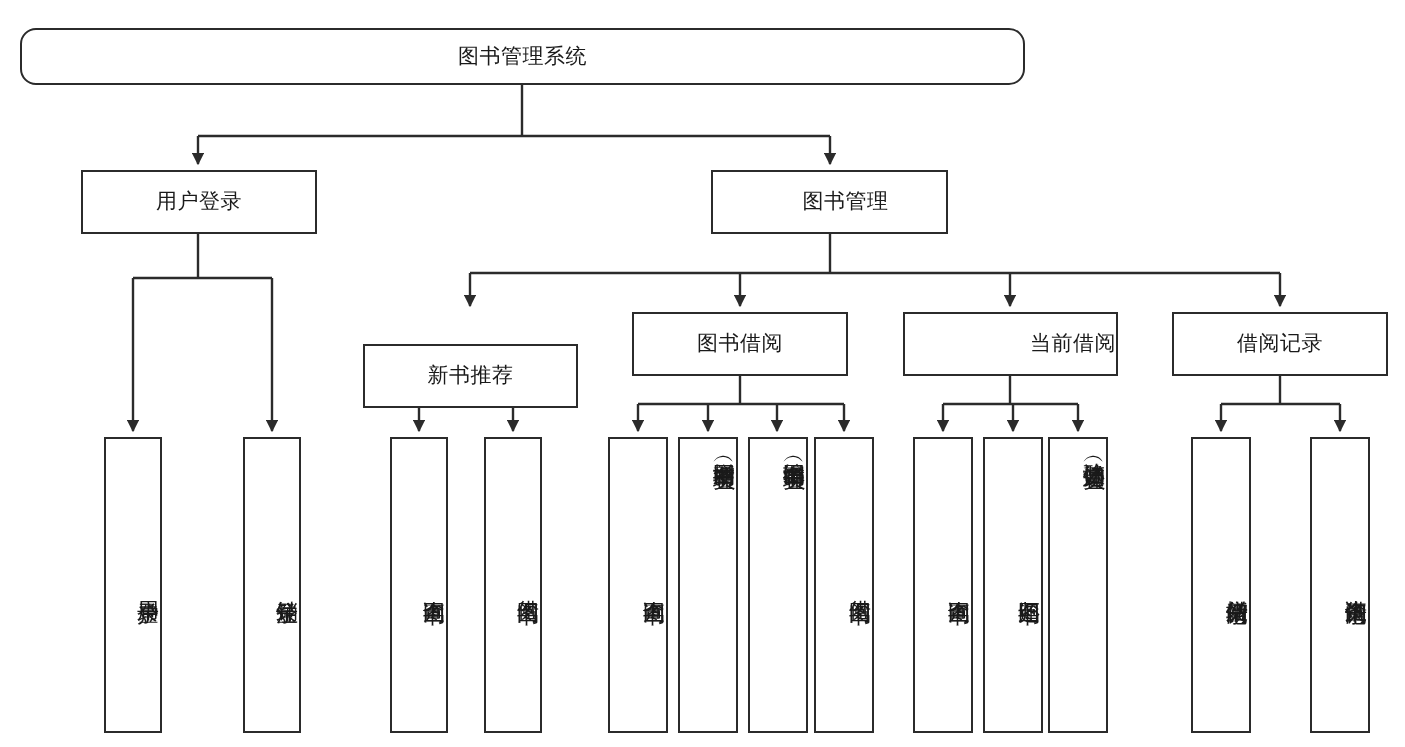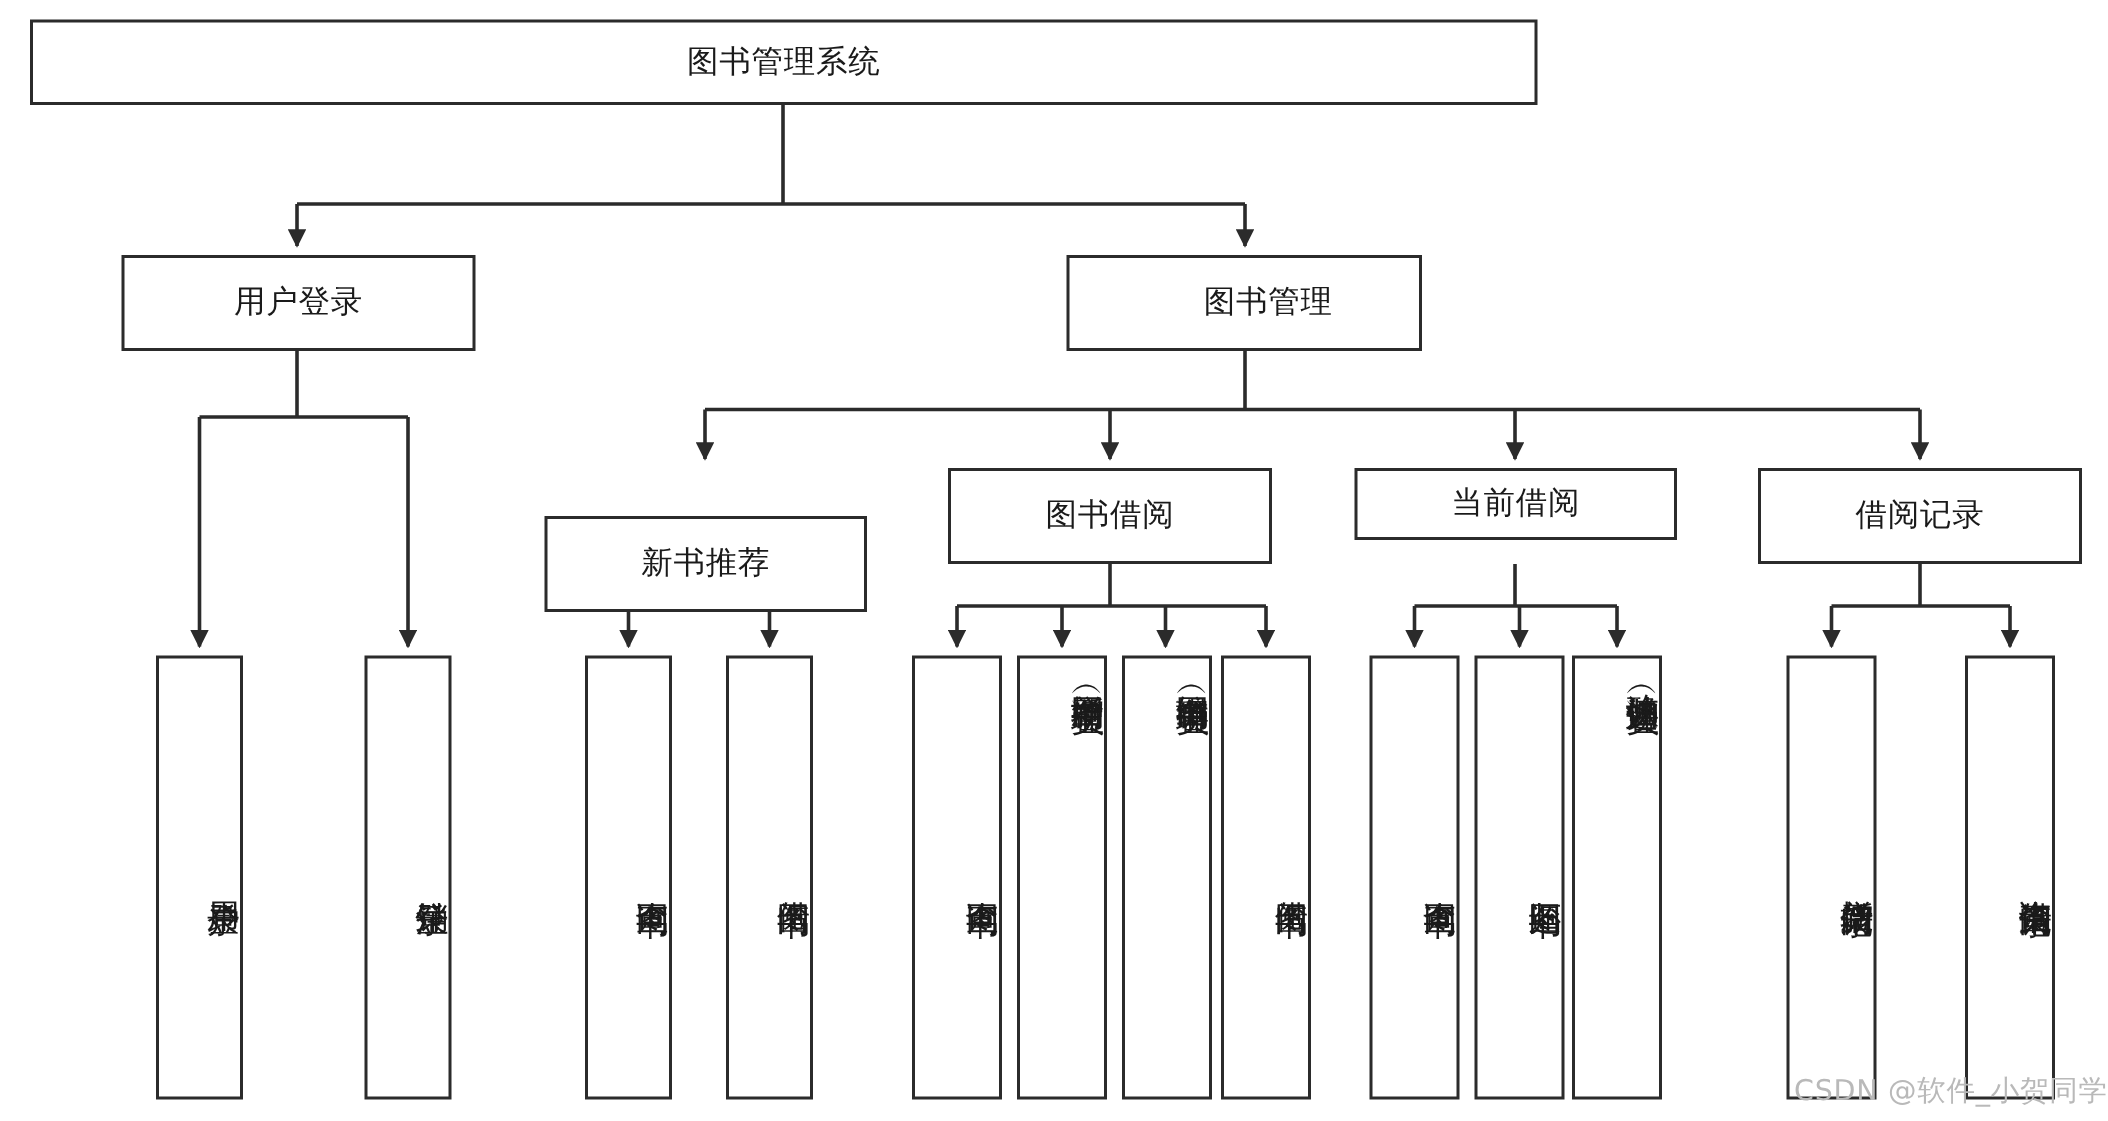--- a/index.html
+++ b/index.html
@@ -118,38 +118,38 @@
       <path d="M 1013 404 L 1013 431" marker-end="url(#arrow)"></path>
       <path d="M 1078 404 L 1078 431" marker-end="url(#arrow)"></path>
 
       <path d="M 1280 376 L 1280 404"></path>
       <path d="M 1221 404 L 1340 404"></path>
       <path d="M 1221 404 L 1221 431" marker-end="url(#arrow)"></path>
       <path d="M 1340 404 L 1340 431" marker-end="url(#arrow)"></path>
     </g>
   </svg>
 
-  <div class="node horiz" style="left:20px; top:13px; width:1005px; height:57px;">
+  <div class="node horiz" style="left:20px; top:28px; width:1005px; height:57px;border-radius:16px;">
     <span>图书管理系统</span>
   </div>
 
   <div class="node horiz" style="left:81px; top:170px; width:236px; height:64px;">
     <span>用户登录</span>
   </div>
   <div class="node horiz" style="left:711px; top:170px; width:237px; height:64px;padding-left:32px;">
     <span>图书管理</span>
   </div>
 
   <div class="node horiz" style="left:363px; top:312px; width:215px; height:64px;margin-top:32px;">
     <span>新书推荐</span>
   </div>
   <div class="node horiz" style="left:632px; top:312px; width:216px; height:64px;text-align:center;">
     <span>图书借阅</span>
   </div>
-  <div class="node horiz" style="left:903px; top:312px; width:215px; height:48px;">
+  <div class="node horiz" style="left:903px; top:312px; width:215px; height:64px;justify-content:flex-end;">
     <span>当前借阅</span>
   </div>
   <div class="node horiz" style="left:1172px; top:312px; width:216px; height:64px;">
     <span>借阅记录</span>
   </div>
 
   <div class="node vert" style="left:104px; top:437px; width:58px; height:296px; justify-content:center;">
     <span class="vlabel">用户登录</span>
   </div>
   <div class="node vert" style="left:243px; top:437px; width:58px; height:296px; justify-content:center;">
@@ -186,15 +186,14 @@
     <span class="vlabel">确认归还（管理员）</span>
   </div>
 
   <div class="node vert" style="left:1191px; top:437px; width:60px; height:296px; justify-content:center;">
     <span class="vlabel">新增借阅记录</span>
   </div>
   <div class="node vert" style="left:1310px; top:437px; width:60px; height:296px; justify-content:center;">
     <span class="vlabel">查询借阅记录</span>
   </div>
 
-  <div class="watermark" style="left:1196px; top:714px;">CSDN @软件_小贺同学</div>
 
 </div>
 
 </body></html>

